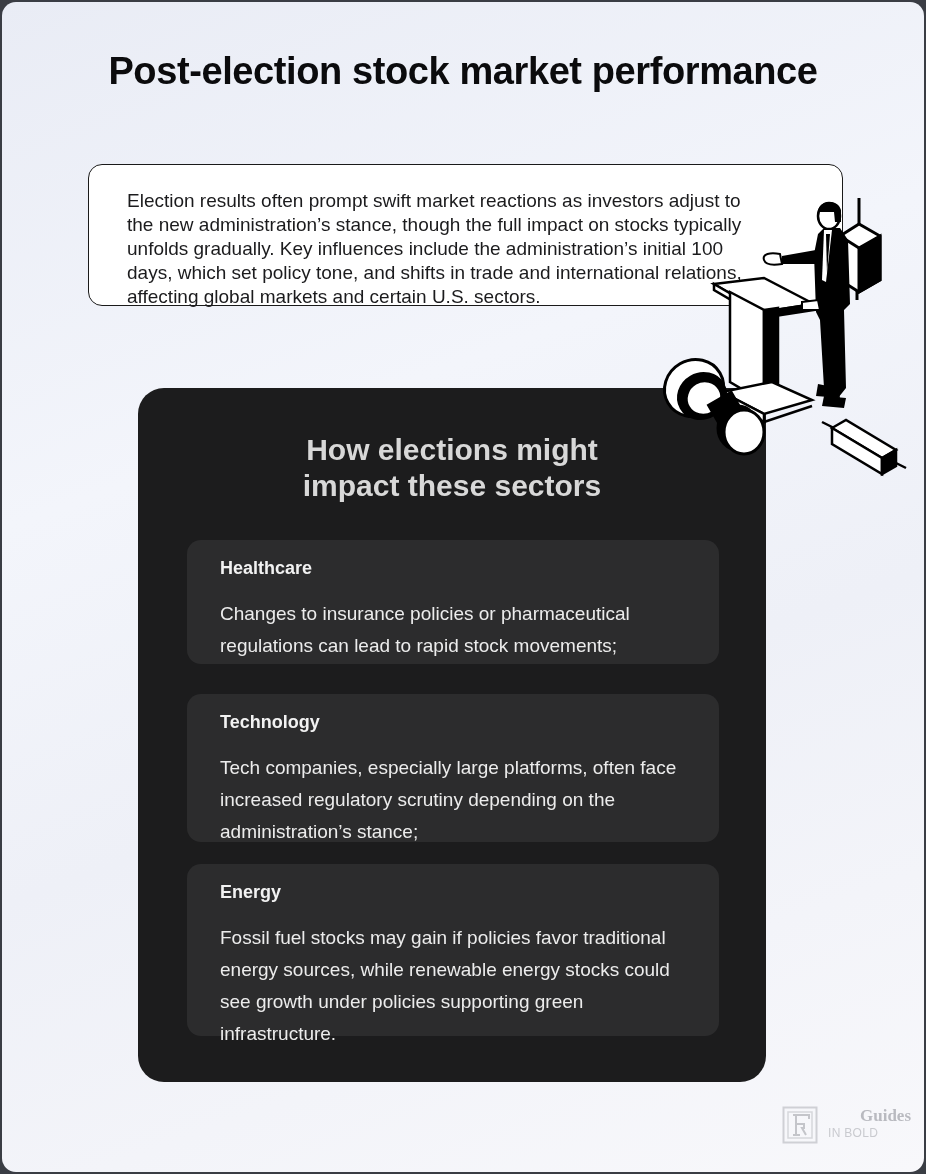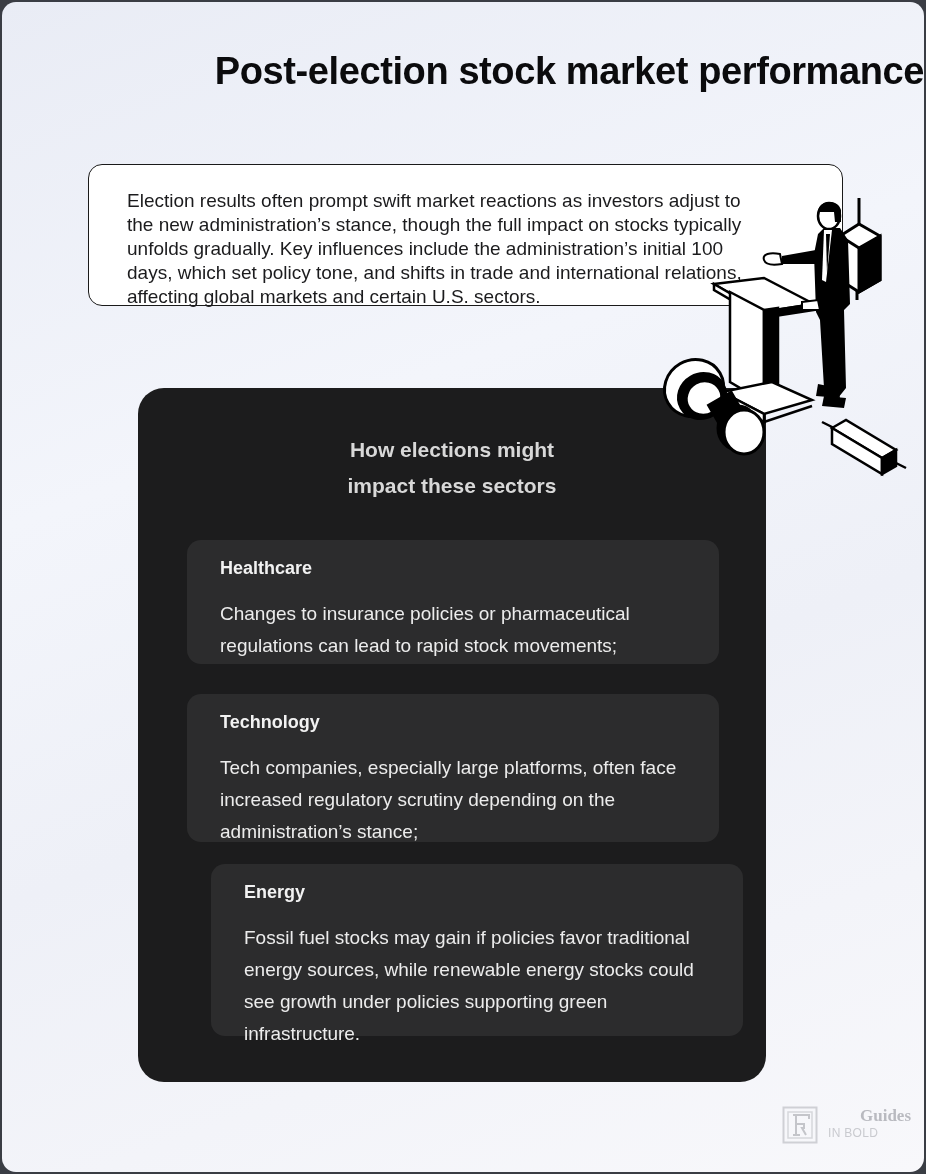--- a/index.html
+++ b/index.html
@@ -15,21 +15,21 @@
       left: 2px; top: 2px;
       width: 922px; height: 1170px;
       border-radius: 14px;
       background: linear-gradient(160deg, #e9ecf5 0%, #f3f5fb 35%, #eef0f7 60%, #f8f8fb 100%);
       overflow: hidden;
     }
     .title {
       position: absolute;
       left: 0; right: 0;
       top: 48px;
-      text-align: right;
+      text-align: center;
       font-family: "Liberation Sans", sans-serif;
       font-weight: 700;
       font-size: 38px;
       letter-spacing: -0.4px;
       color: #0b0b0d;
       margin: 0;
     }
     .intro-box {
       position: absolute;
       left: 86px; top: 128px;
@@ -56,21 +56,21 @@
       width: 628px; height: 694px;
       background: #1c1c1d;
       border-radius: 26px;
     }
     .dark-title {
       position: absolute;
       left: 0; right: 0; top: 44px;
       text-align: center;
       font-family: "Liberation Sans", sans-serif;
       font-weight: 700;
-      font-size: 21px;
+      font-size: 30px;
       line-height: 36px;
       color: #d8d8d8;
       margin: 0;
     }
     .sector-card {
       position: absolute;
       left: 49px;
       width: 532px;
       background: #2c2c2d;
       border-radius: 14px;
@@ -145,21 +145,21 @@
     <div class="sector-card" style="top:152px; height:124px;">
       <p class="sector-name">Healthcare</p>
       <p class="sector-desc">Changes to insurance policies or pharmaceutical regulations can lead to rapid stock movements;</p>
     </div>
 
     <div class="sector-card" style="top:306px; height:148px;">
       <p class="sector-name">Technology</p>
       <p class="sector-desc">Tech companies, especially large platforms, often face increased regulatory scrutiny depending on the administration’s stance;</p>
     </div>
 
-    <div class="sector-card" style="top:476px; height:172px;margin-left:24px;">
+    <div class="sector-card" style="top:476px; height:172px;">
       <p class="sector-name">Energy</p>
       <p class="sector-desc">Fossil fuel stocks may gain if policies favor traditional energy sources, while renewable energy stocks could see growth under policies supporting green infrastructure.</p>
     </div>
   </div>
 
   <svg class="illustration" viewBox="0 0 260 290" xmlns="http://www.w3.org/2000/svg">
 
     <g stroke="#000" stroke-width="3" fill="#fff">
       <line x1="207" y1="6" x2="207" y2="38"></line>
       <line x1="205" y1="90" x2="205" y2="108"></line>

